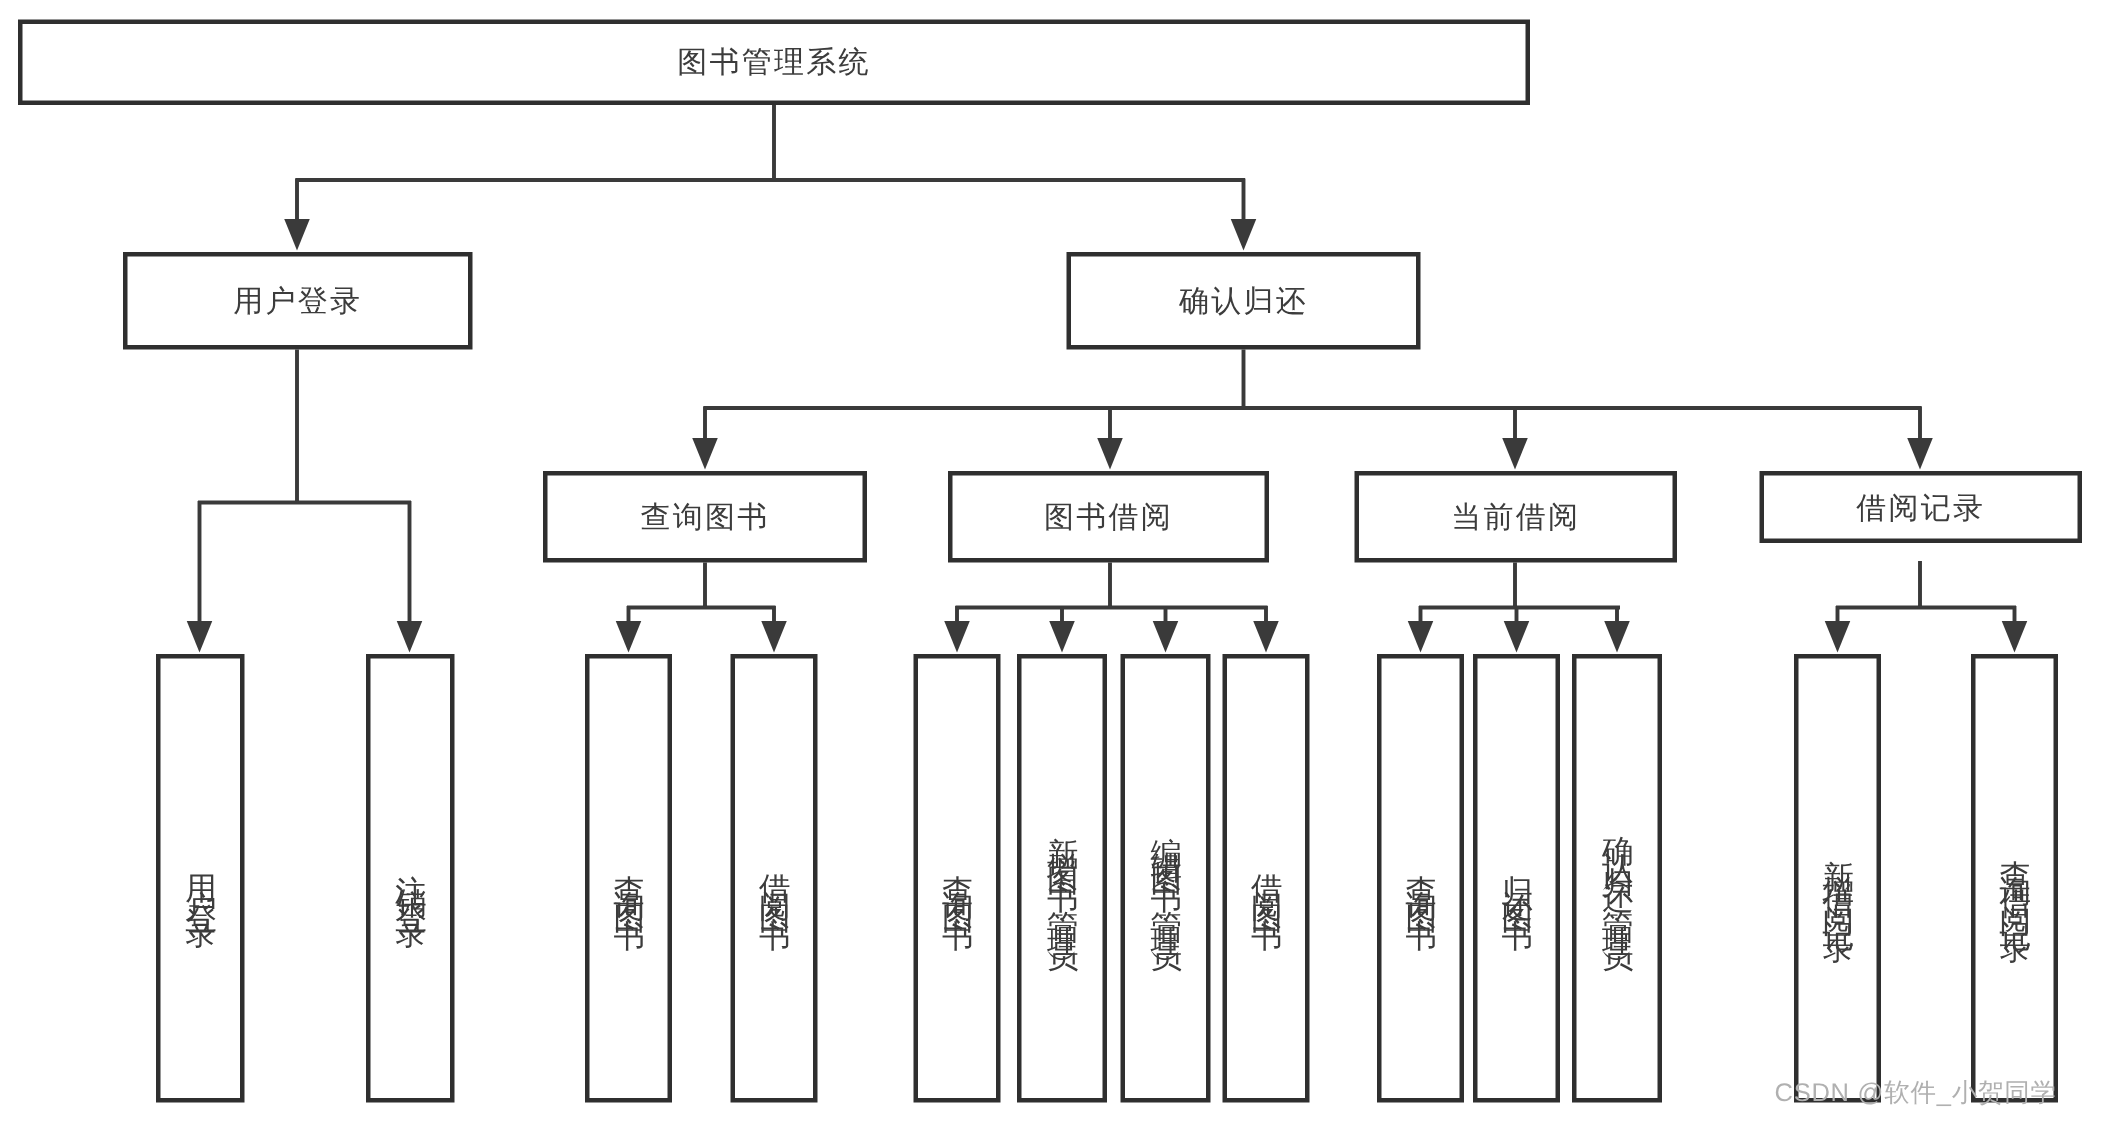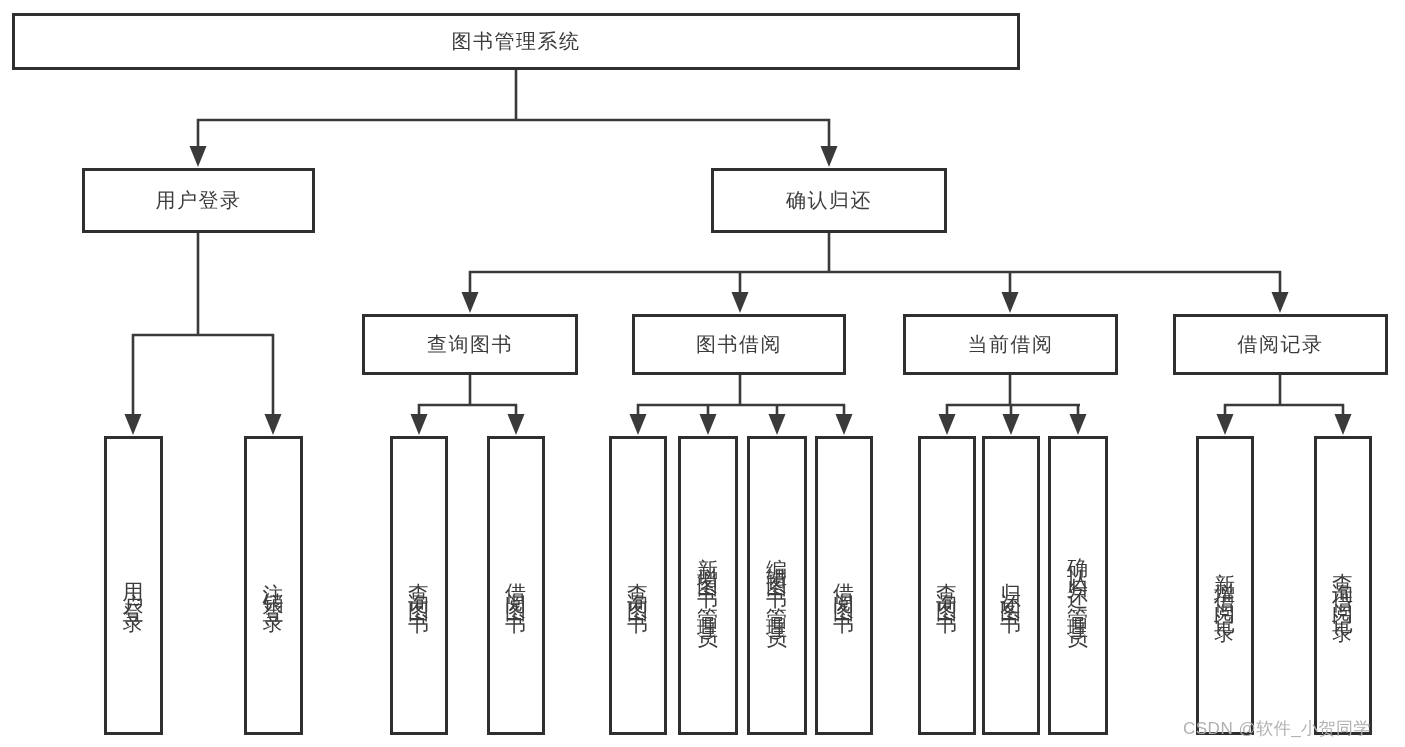--- a/index.html
+++ b/index.html
@@ -83,21 +83,21 @@
   </svg>
 
   <div class="box" style="left:12px;top:13px;width:1008px;height:57px">图书管理系统</div>
 
   <div class="box" style="left:82px;top:168px;width:233px;height:65px">用户登录</div>
   <div class="box" style="left:711px;top:168px;width:236px;height:65px">确认归还</div>
 
   <div class="box" style="left:362px;top:314px;width:216px;height:61px">查询图书</div>
   <div class="box" style="left:632px;top:314px;width:214px;height:61px">图书借阅</div>
   <div class="box" style="left:903px;top:314px;width:215px;height:61px">当前借阅</div>
-  <div class="box" style="left:1173px;top:314px;width:215px;height:61px">借阅记录</div>
+  <div class="box" style="left:1173px;top:314px;width:215px;height:48px">借阅记录</div>
 
   <div class="box vbox" style="left:104px;top:436px;width:59px;height:299px">用户登录</div>
   <div class="box vbox" style="left:244px;top:436px;width:59px;height:299px">注销登录</div>
 
   <div class="box vbox" style="left:390px;top:436px;width:58px;height:299px">查询图书</div>
   <div class="box vbox" style="left:487px;top:436px;width:58px;height:299px">借阅图书</div>
 
   <div class="box vbox" style="left:609px;top:436px;width:58px;height:299px">查询图书</div>
   <div class="box vbox" style="left:678px;top:436px;width:60px;height:299px">新增图书（管理员）</div>
   <div class="box vbox" style="left:747px;top:436px;width:60px;height:299px">编辑图书（管理员）</div>

